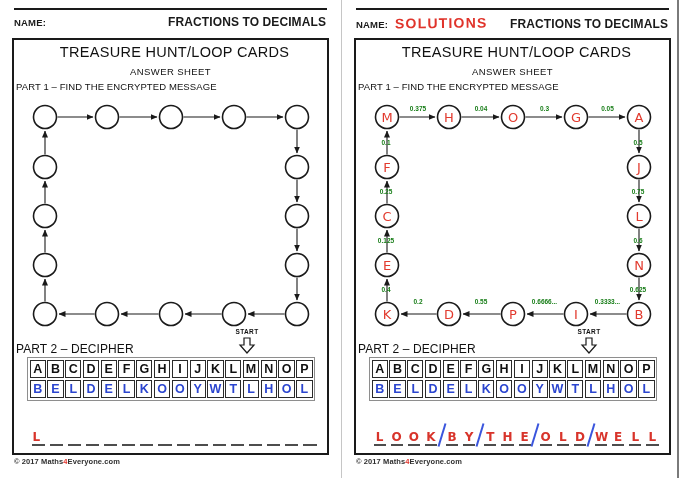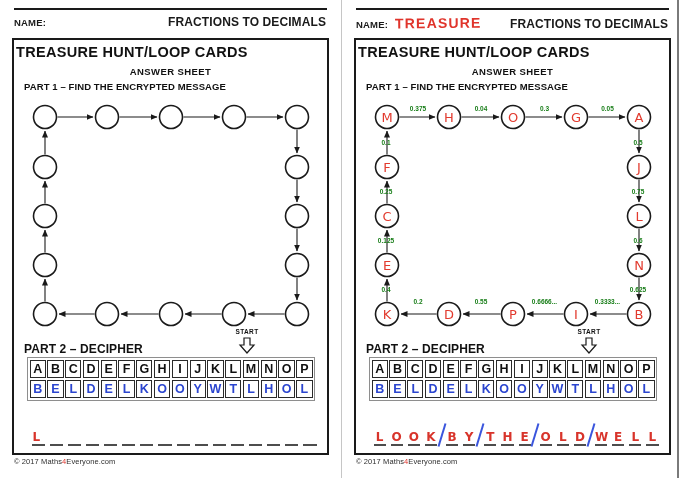--- a/index.html
+++ b/index.html
@@ -12,25 +12,25 @@
   .edge-line{position:absolute;left:677px;top:0;bottom:0;width:2px;background:#7a7a7a;}
 
   .top-rule{position:absolute;left:14px;top:8px;width:313px;height:2px;background:#1a1a1a;}
   .name-row{position:absolute;left:14px;right:15px;top:15px;display:flex;align-items:baseline;gap:7px;}
   .name-label{font-size:9.5px;font-weight:bold;color:#1a1a1a;letter-spacing:0.2px;}
   .name-value{font-size:14px;font-weight:bold;color:#e0342b;letter-spacing:1.2px;transform:rotate(-0.6deg);}
   .subject{margin-left:auto;font-size:12px;font-weight:bold;color:#1a1a1a;letter-spacing:0.1px;}
 
   .main-box{position:absolute;left:12px;top:38px;width:313px;height:413px;border:2px solid #1a1a1a;}
 
-  .title{position:absolute;top:44px;left:16px;width:341px;text-align:left;
-         font-size:14.5px;font-weight:bold;color:#111;letter-spacing:0.3px;}
+  .title{position:absolute;top:44px;left:4px;width:341px;text-align:center;
+         font-size:14.5px;font-weight:normal;color:#111;letter-spacing:0.3px;}
   .subtitle{position:absolute;top:66px;left:0;width:341px;text-align:center;
-            font-size:9.5px;font-weight:bold;color:#111;letter-spacing:0.4px;}
-  .part-heading{position:absolute;left:24px;font-size:9.5px;font-weight:bold;color:#111;letter-spacing:0.1px;}
+            font-size:9.5px;font-weight:normal;color:#111;letter-spacing:0.4px;}
+  .part-heading{position:absolute;left:16px;font-size:9.5px;font-weight:normal;color:#111;letter-spacing:0.1px;}
   .part1{top:81px;}
   .part2{top:342px;font-size:12px;}
 
   .loop-svg{position:absolute;left:0;top:100px;width:341px;height:232px;}
 
   .start-block{position:absolute;left:232px;top:329px;width:30px;text-align:center;line-height:1;}
   .start-label{display:block;font-size:6.5px;font-weight:bold;color:#111;letter-spacing:0.4px;}
   .start-arrow{margin-top:1px;}
 
   .cipher{position:absolute;left:27px;top:357px;width:288px;box-sizing:border-box;
@@ -43,21 +43,21 @@
 
   .answer{position:absolute;left:29px;right:22px;top:420px;height:26px;display:flex;align-items:flex-end;}
   .slot{position:relative;flex:1 1 auto;height:26px;margin:0 2.5px;}
   .slot-letter{position:absolute;bottom:2px;left:0;width:100%;text-align:center;
                color:#d8342b;font-weight:bold;font-size:12px;font-family:"DejaVu Sans",sans-serif;}
   .answer--start-left .slot:first-child .slot-letter{text-align:left;padding-left:1px;}
   .slot-dash{position:absolute;bottom:0;left:0;right:0;height:2px;background:#4d4d4d;}
   .word-sep{position:relative;flex:0 0 4px;height:26px;}
   .word-sep-line{position:absolute;bottom:-1px;left:1px;width:2px;height:24px;background:#3a55dd;transform:rotate(17deg);}
 
-  .copyright{position:absolute;left:14px;top:457px;font-size:7.5px;font-weight:normal;color:#2f2f2f;letter-spacing:0.1px;}
+  .copyright{position:absolute;left:14px;top:457px;font-size:7.5px;font-weight:bold;color:#2f2f2f;letter-spacing:0.1px;}
   .copyright .accent{color:#e0342b;}
 </style>
 </head>
 <body>
 
 <div class="screenshot">
 
   <div class="page">
     <div class="top-rule"></div>
     <div class="name-row">
@@ -217,21 +217,21 @@
       </div>
     <div class="copyright">
       <span>© 2017 Maths</span><span class="accent">4</span><span>Everyone.com</span>
     </div>
   </div>
 
   <div class="page" style="margin-left:1px;">
     <div class="top-rule"></div>
     <div class="name-row">
       <span class="name-label">NAME:</span>
-      <span class="name-value">TREASURE</span>
+      <span class="name-value">SOLUTIONS</span>
       <span class="subject">FRACTIONS TO DECIMALS</span>
     </div>
     <div class="main-box"></div>
     <div class="title">TREASURE HUNT/LOOP CARDS</div>
     <div class="subtitle">ANSWER SHEET</div>
     <div class="part-heading part1">PART 1 – FIND THE ENCRYPTED MESSAGE</div>
     <svg class="loop-svg" viewBox="0 0 341 232">
         <defs>
           <marker id="ah1" markerWidth="7" markerHeight="6" refX="6.5" refY="3" orient="auto" markerUnits="userSpaceOnUse">
             <path d="M0,0 L7,3 L0,6 Z" fill="#1a1a1a"></path>

